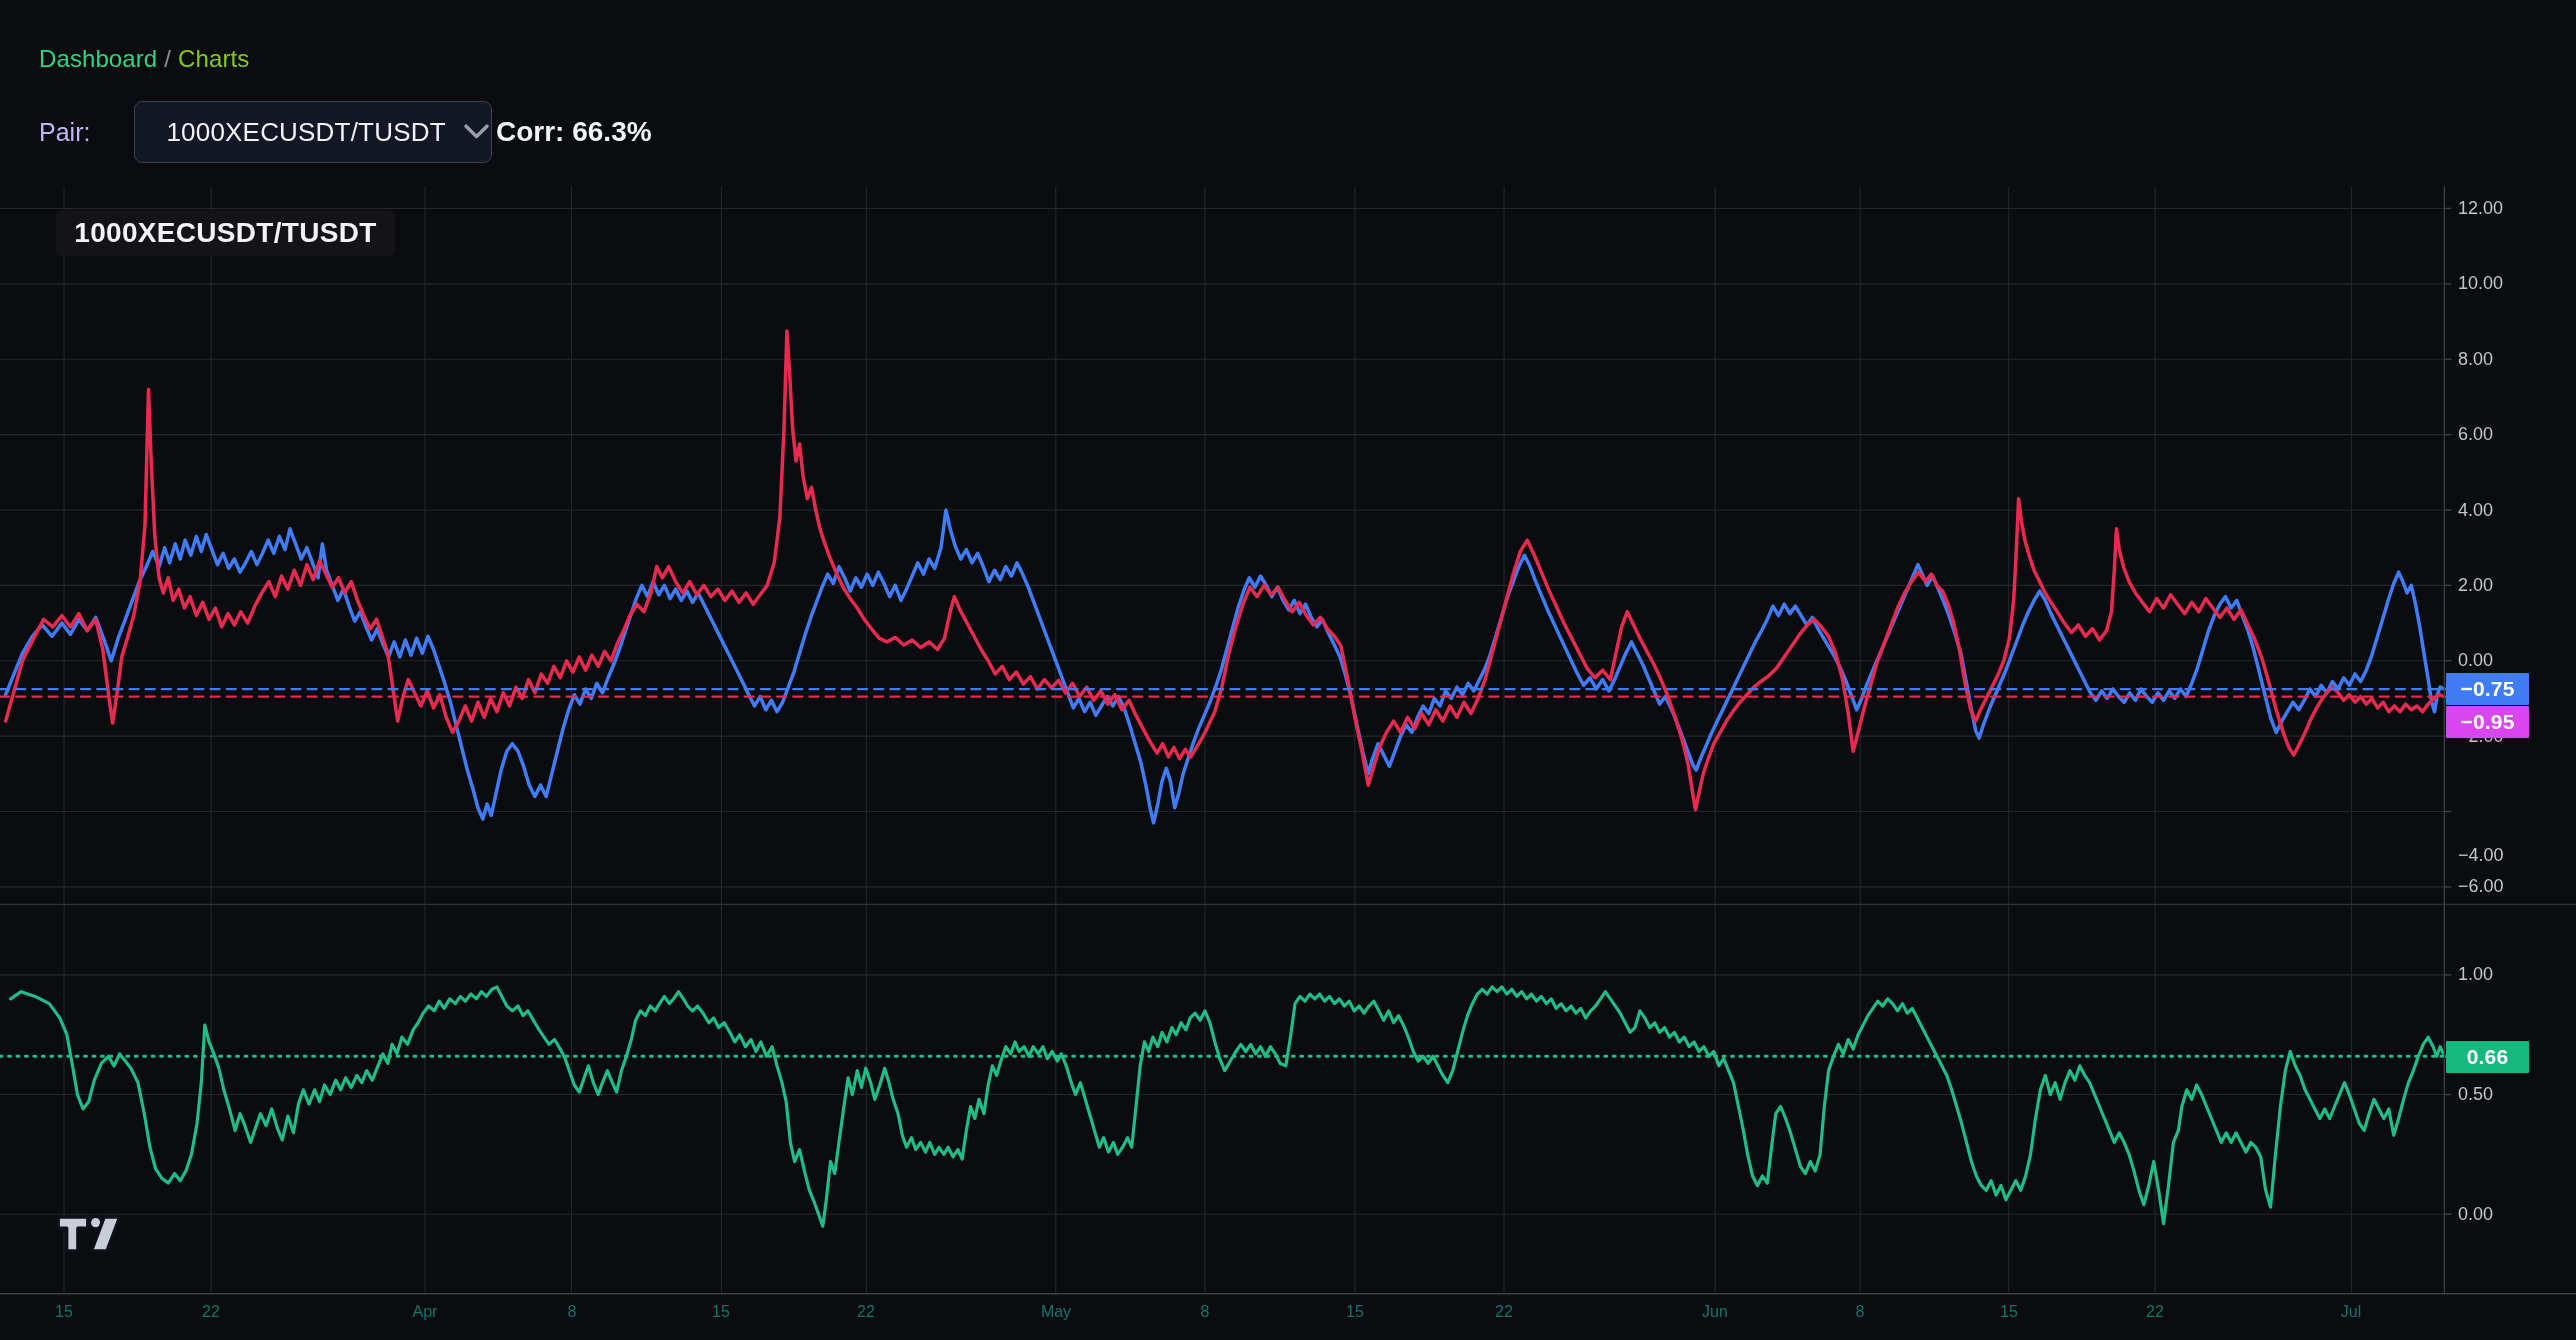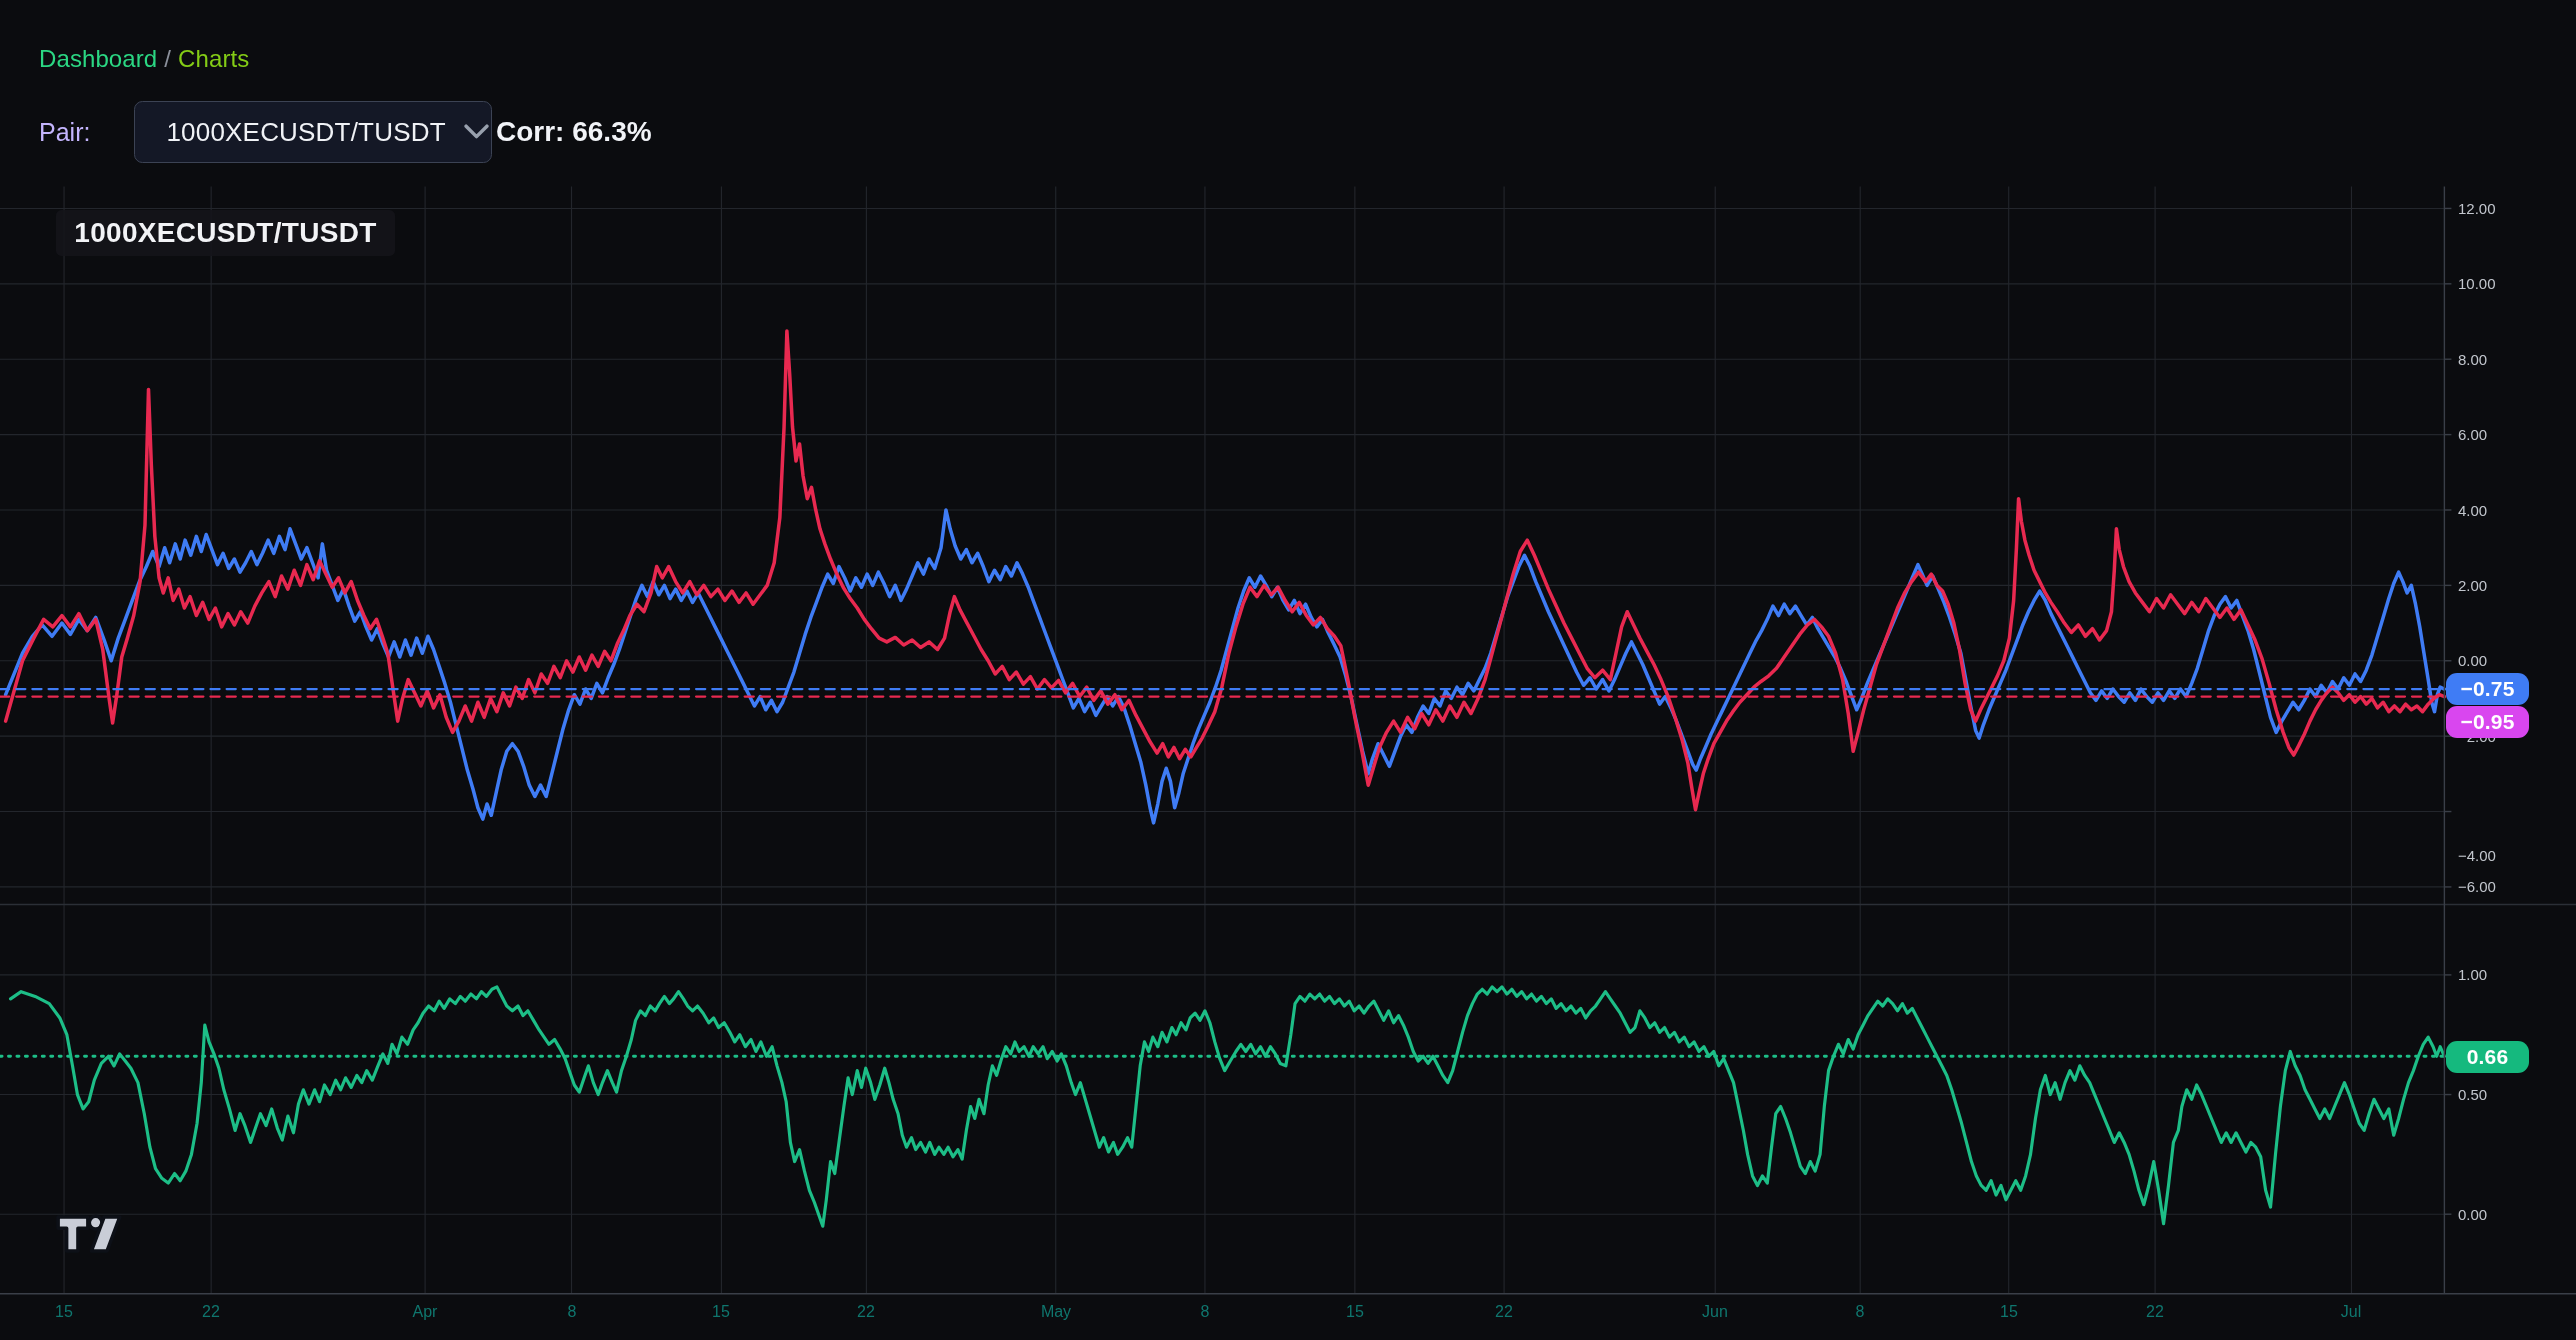--- a/index.html
+++ b/index.html
@@ -29,28 +29,28 @@
   
   #chart-svg{position:absolute;left:0;top:0;z-index:1;}
   .legend-box{
     position:absolute;left:56px;top:210px;height:46px;z-index:5;
     background:rgba(20,21,26,.88);border-radius:5.6px;
     display:flex;align-items:center;padding:0 18.3px;
     font-size:28px;font-weight:700;color:#f2f3f6;letter-spacing:0.3px;cursor:default;
   }
   #price-axis,#time-axis{position:absolute;left:0;top:0;z-index:4;}
   .price-label{
-    position:absolute;left:2458px;font-size:15px;color:#c2c6cd;line-height:27px;white-space:nowrap;text-align:right;
+    position:absolute;left:2458px;font-size:18px;color:#c2c6cd;line-height:27px;white-space:nowrap;text-align:right;
   }
   .time-label{
     position:absolute;top:1303px;font-size:16px;color:#0f766e;transform:translateX(-50%);white-space:nowrap;
   }
   .axis-badge{
     position:absolute;left:2446px;width:83px;height:32px;z-index:6;
-    border-radius:11px;color:#ffffff;font-size:21px;font-weight:600;
+    border-radius:1px;color:#ffffff;font-size:21px;font-weight:600;
     display:flex;align-items:center;justify-content:center;letter-spacing:0.2px;
   }
   #tv-logo{position:absolute;left:56px;top:1212px;z-index:5;cursor:pointer;}
 </style>
 </head>
 <body>
 
 <div class="breadcrumb">
   <span class="crumb-home">Dashboard</span><span class="crumb-sep">/</span><span class="crumb-current">Charts</span>
 </div>

